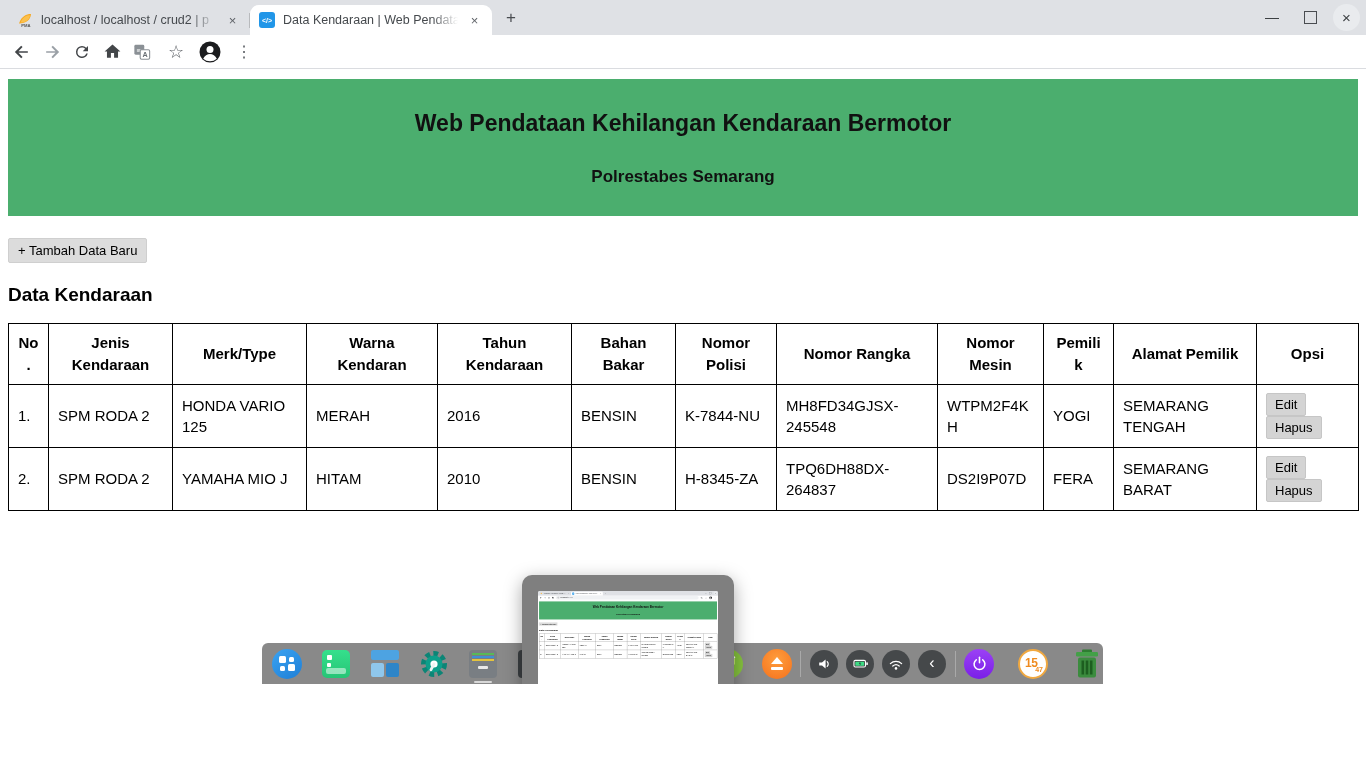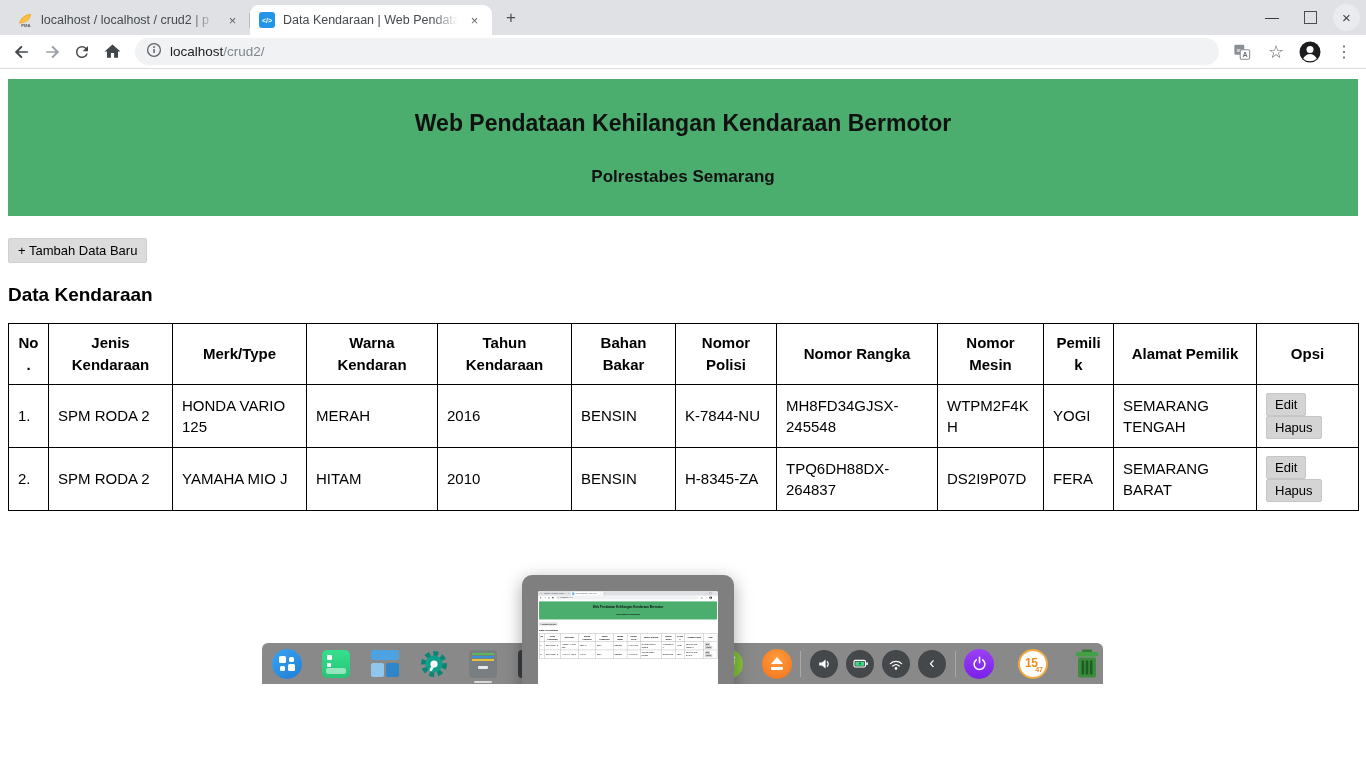--- a/index.html
+++ b/index.html
@@ -188,30 +188,20 @@
       </div>
       <div class="nav-btn">
         <svg width="18" height="18" viewBox="0 0 24 24">
             <path d="M17.65 6.35A7.95 7.95 0 0 0 12 4a8 8 0 1 0 7.73 10h-2.08A6 6 0 1 1 12 6c1.66 0 3.14.69 4.22 1.78L13 11h7V4z" fill="#434649"></path>
           </svg>
       </div>
       <div class="nav-btn">
         <svg width="19" height="19" viewBox="0 0 24 24">
             <path d="M10 20v-6h4v6h5v-8h3L12 3 2 12h3v8z" fill="#434649"></path>
           </svg>
-      </div>
-      <div class="omnibox">
-        <span>
-          <svg width="16" height="16" viewBox="0 0 16 16">
-              <circle cx="8" cy="8" r="6.4" stroke="#5f6368" stroke-width="1.3" fill="none"></circle>
-              <rect x="7.3" y="7" width="1.5" height="4" fill="#5f6368"></rect>
-              <circle cx="8" cy="5" r="0.95" fill="#5f6368"></circle>
-            </svg>
-        </span>
-        <span class="url"><span class="host">localhost</span><span class="path">/crud2/</span></span>
       </div>
       <div class="tool-right">
         <div class="nav-btn">
           <svg width="18" height="18" viewBox="0 0 20 20">
             <rect x="1.5" y="2" width="11" height="11" rx="1.5" fill="#8a9095"></rect>
             <text x="4" y="11" font-size="8" fill="#fff" font-family="Liberation Sans">≡</text>
             <rect x="8" y="7.5" width="10.5" height="10.5" rx="1.5" fill="#fff" stroke="#8a9095" stroke-width="1.2"></rect>
             <text x="10.6" y="15.6" font-size="8" font-weight="bold" fill="#6a7075" font-family="Liberation Sans">A</text>
           </svg>
         </div>

